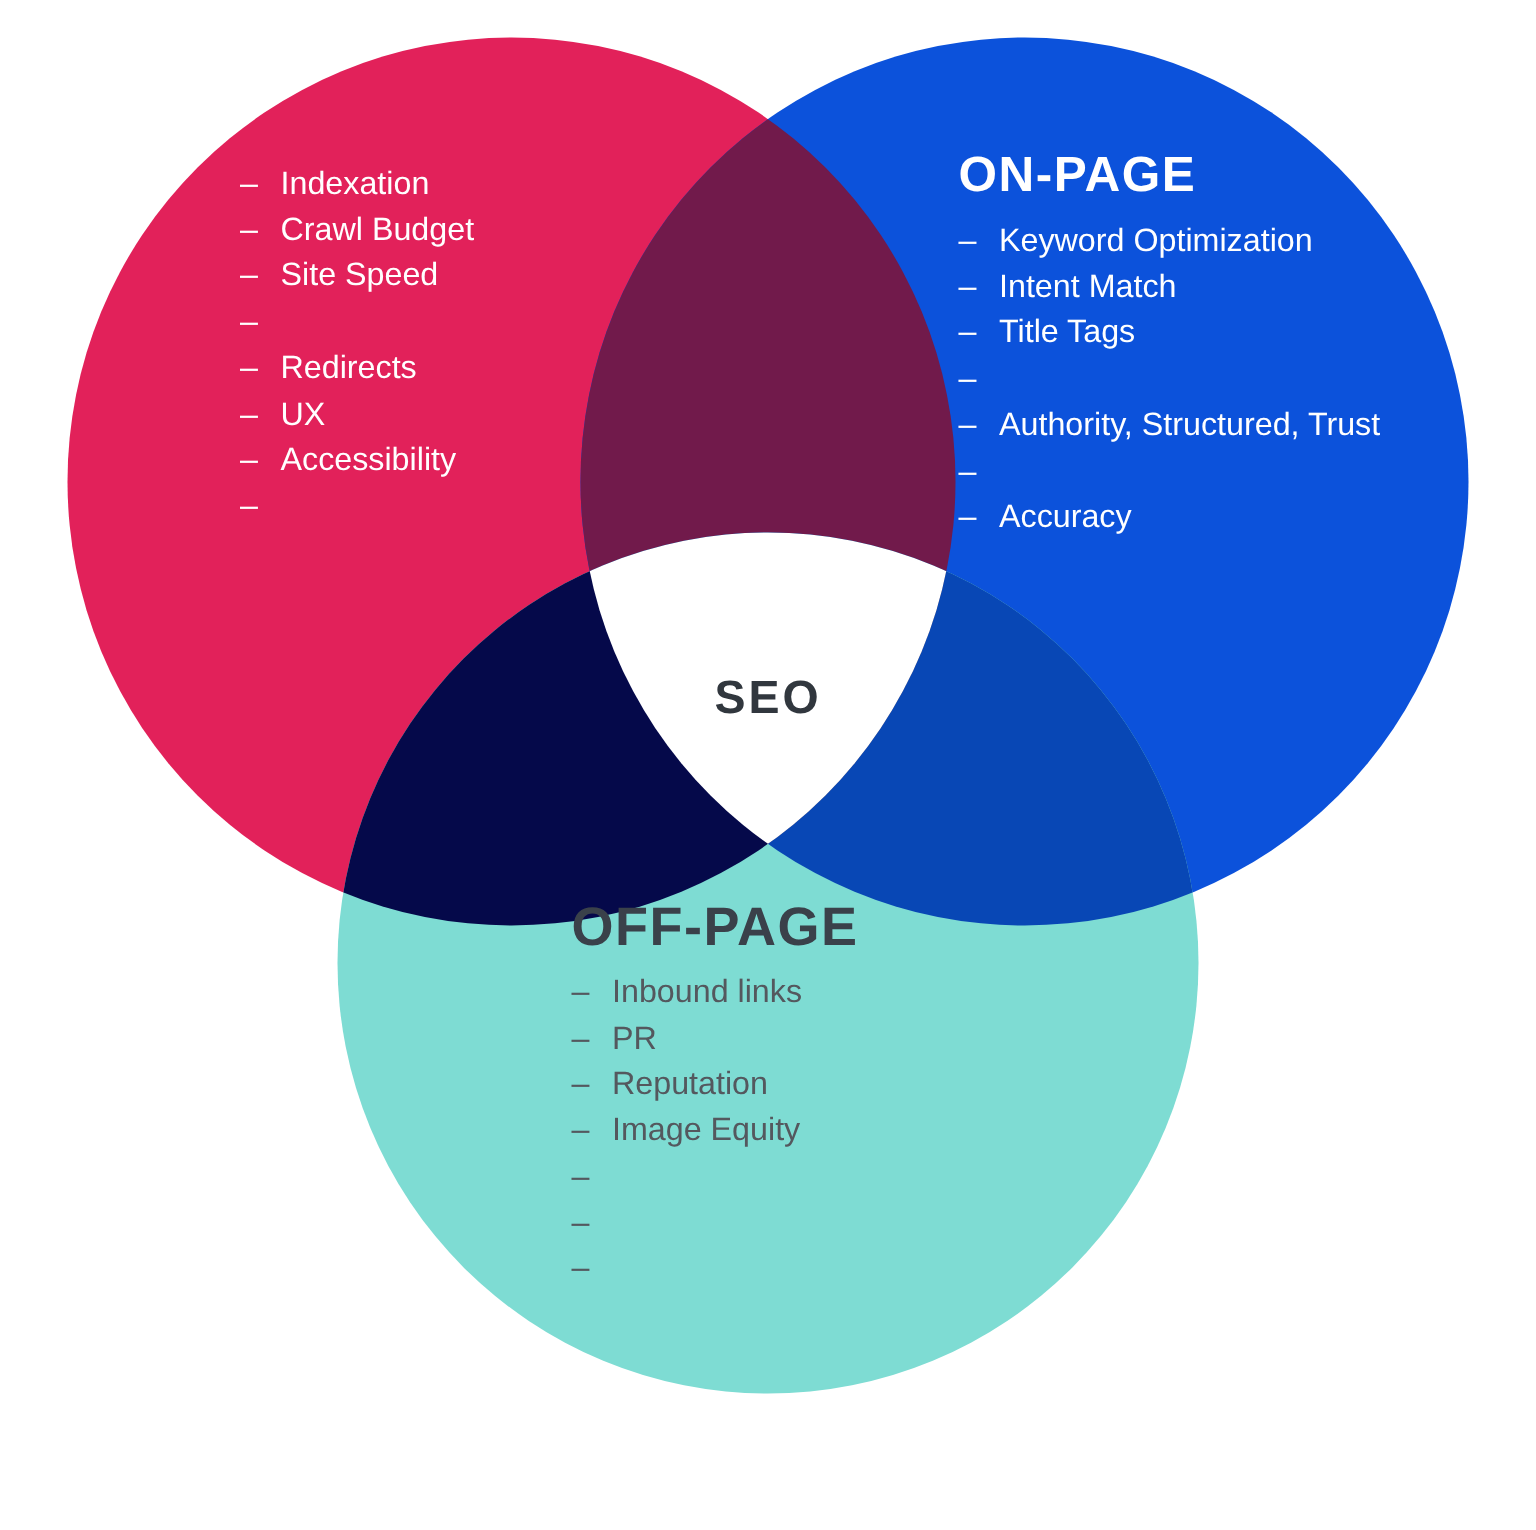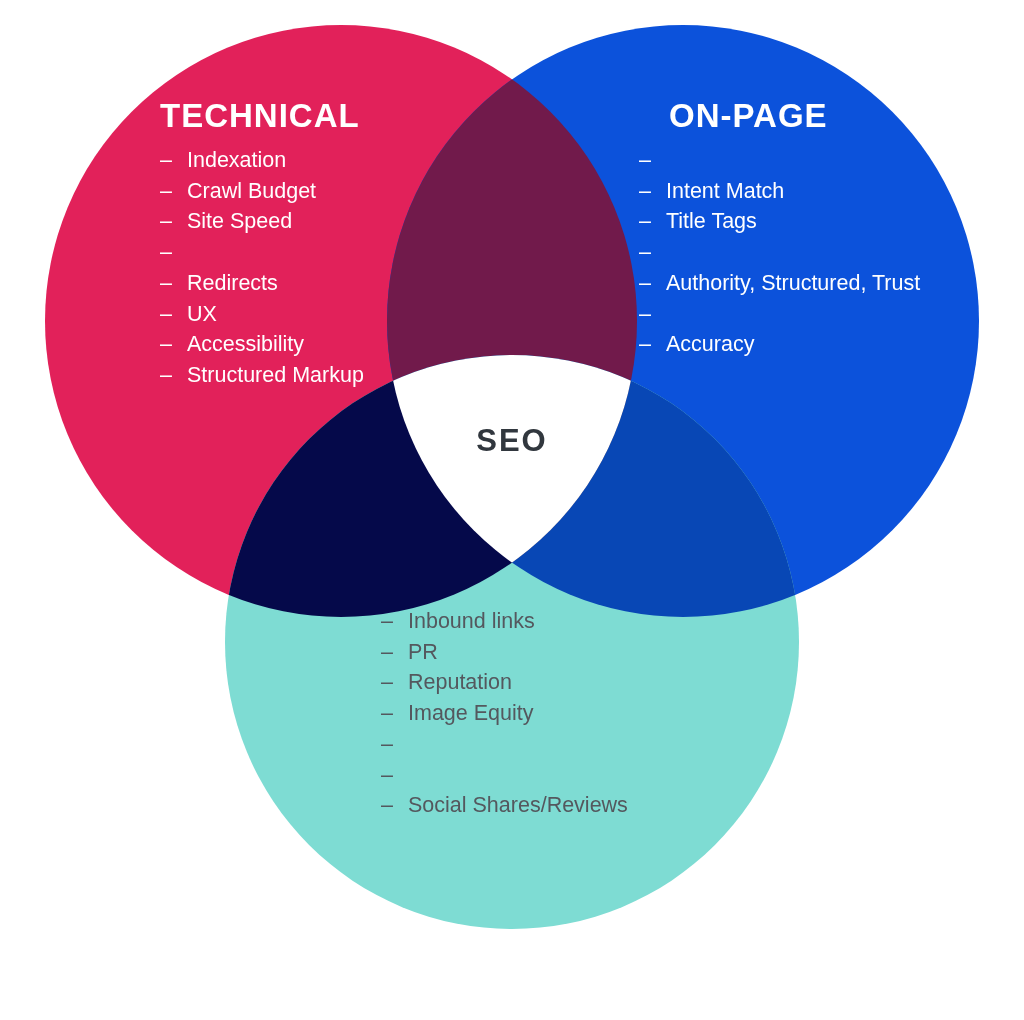--- a/index.html
+++ b/index.html
@@ -52,21 +52,20 @@
     <circle cx="512" cy="642" r="287" fill="#05094A"></circle>
   </g>
   <g clip-path="url(#clipPink)">
     <g clip-path="url(#clipBlue)">
       <circle cx="512" cy="642" r="287" fill="#FFFFFF"></circle>
     </g>
   </g>
 </svg>
 
 <div class="set-block block-technical">
-  <div class="set-title" style="color: rgb(255, 255, 255);">TECHNICAL</div>
   <div class="set-list" style="color: rgb(255, 255, 255);">
       <div class="li">
         <span class="dash">–</span>
         <span class="txt">Indexation</span>
       </div>
       <div class="li">
         <span class="dash">–</span>
         <span class="txt">Crawl Budget</span>
       </div>
       <div class="li">
@@ -83,30 +82,30 @@
       <div class="li">
         <span class="dash">–</span>
         <span class="txt">UX</span>
       </div>
       <div class="li">
         <span class="dash">–</span>
         <span class="txt">Accessibility</span>
       </div>
       <div class="li">
         <span class="dash">–</span>
-        <span class="txt">Structured Markup</span>
       </div>
     </div>
 </div>
 
 <div class="set-block block-onpage">
-  <div class="set-title" style="color: rgb(255, 255, 255); margin-left: 30px;">ON-PAGE</div>
+  <div class="set-title" style="color: rgb(255, 255, 255);">ON-PAGE</div>
   <div class="set-list" style="color: rgb(255, 255, 255);">
       <div class="li">
         <span class="dash">–</span>
+        <span class="txt">Keyword Optimization</span>
       </div>
       <div class="li">
         <span class="dash">–</span>
         <span class="txt">Intent Match</span>
       </div>
       <div class="li">
         <span class="dash">–</span>
         <span class="txt">Title Tags</span>
       </div>
       <div class="li">
@@ -120,20 +119,21 @@
         <span class="dash">–</span>
       </div>
       <div class="li">
         <span class="dash">–</span>
         <span class="txt">Accuracy</span>
       </div>
     </div>
 </div>
 
 <div class="set-block block-offpage">
+  <div class="set-title" style="color: rgb(58, 65, 74);">OFF-PAGE</div>
   <div class="set-list" style="color: rgb(84, 88, 94);">
       <div class="li">
         <span class="dash">–</span>
         <span class="txt">Inbound links</span>
       </div>
       <div class="li">
         <span class="dash">–</span>
         <span class="txt">PR</span>
       </div>
       <div class="li">
@@ -145,18 +145,17 @@
         <span class="txt">Image Equity</span>
       </div>
       <div class="li">
         <span class="dash">–</span>
       </div>
       <div class="li">
         <span class="dash">–</span>
       </div>
       <div class="li">
         <span class="dash">–</span>
-        <span class="txt">Social Shares/Reviews</span>
       </div>
     </div>
 </div>
 
-<div class="seo-label" style="color: rgb(49, 55, 62);">SEO</div>
+<div class="seo-label" style="color: rgb(49, 55, 62); margin-top: 24px;">SEO</div>
 
 </body></html>

